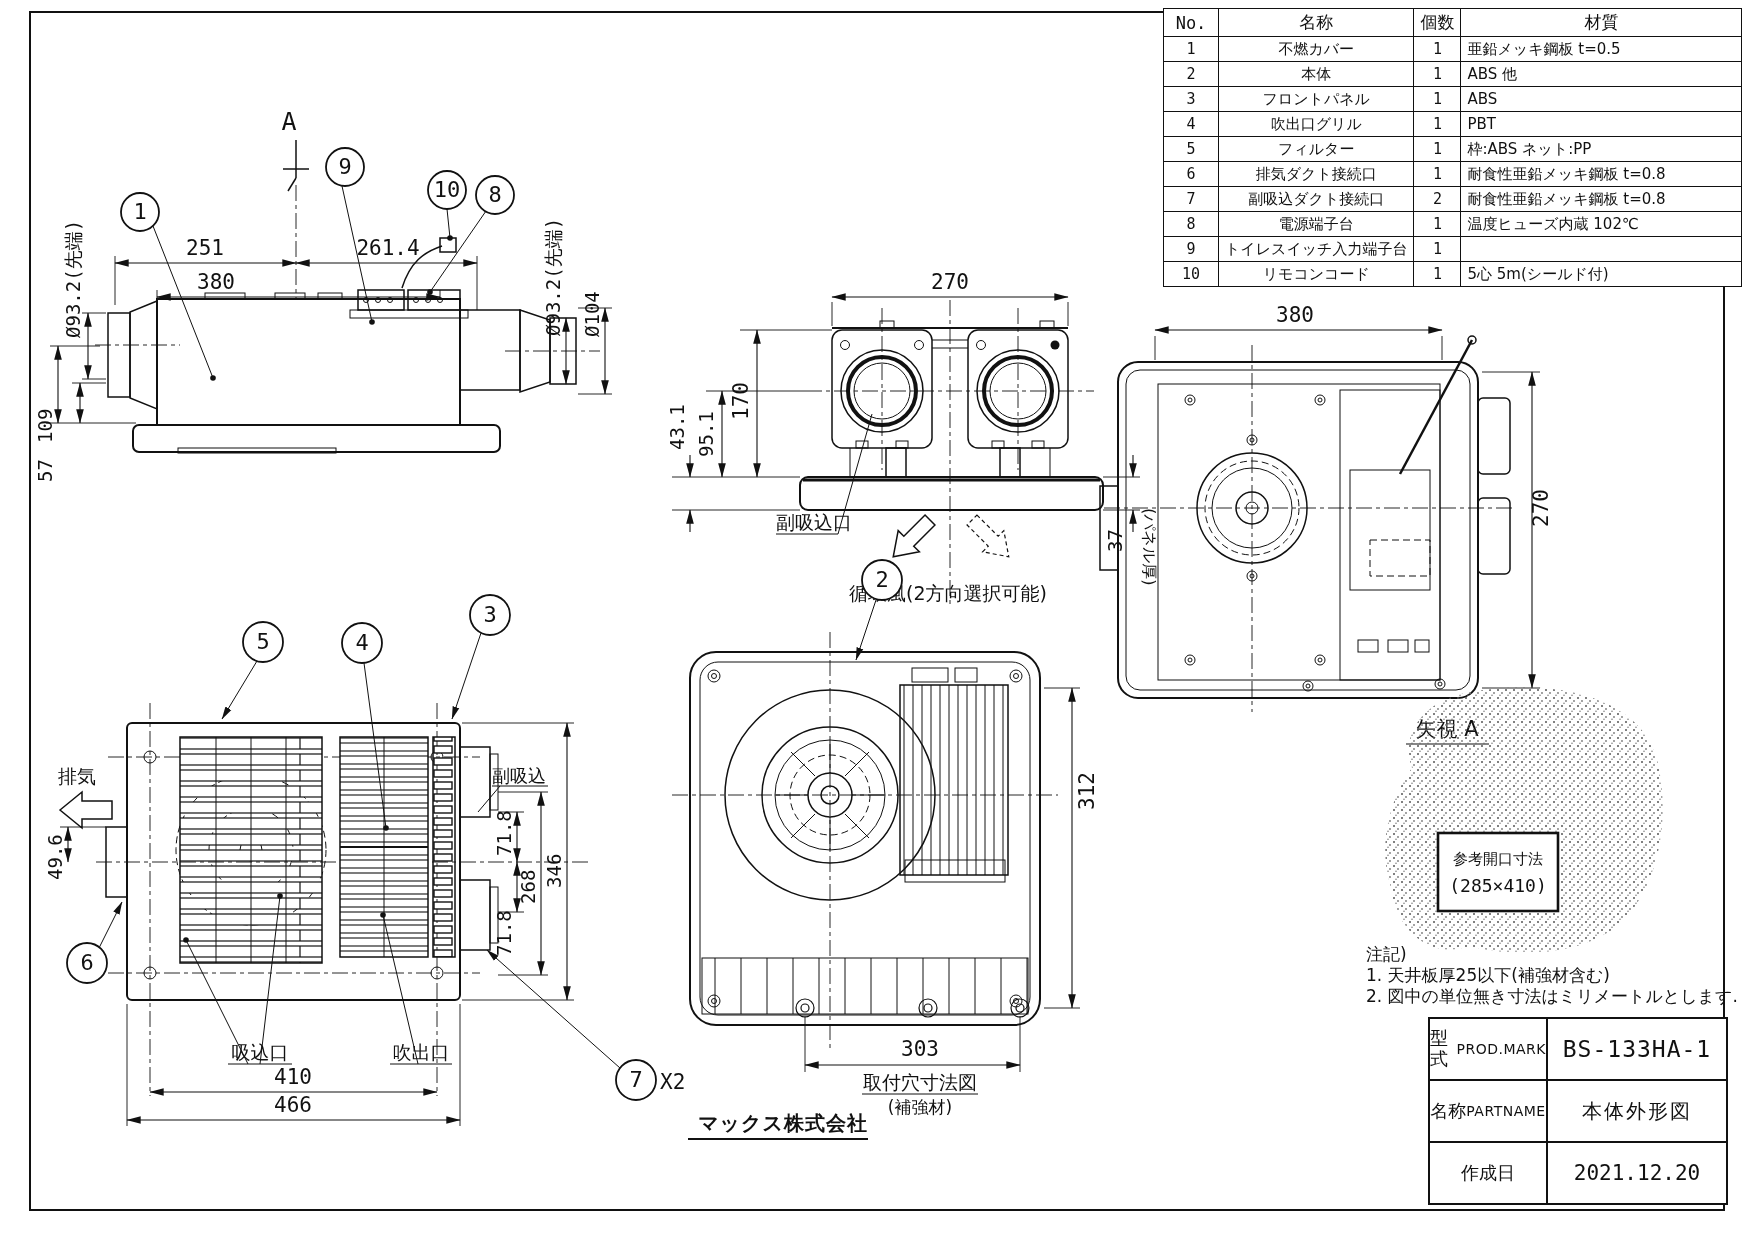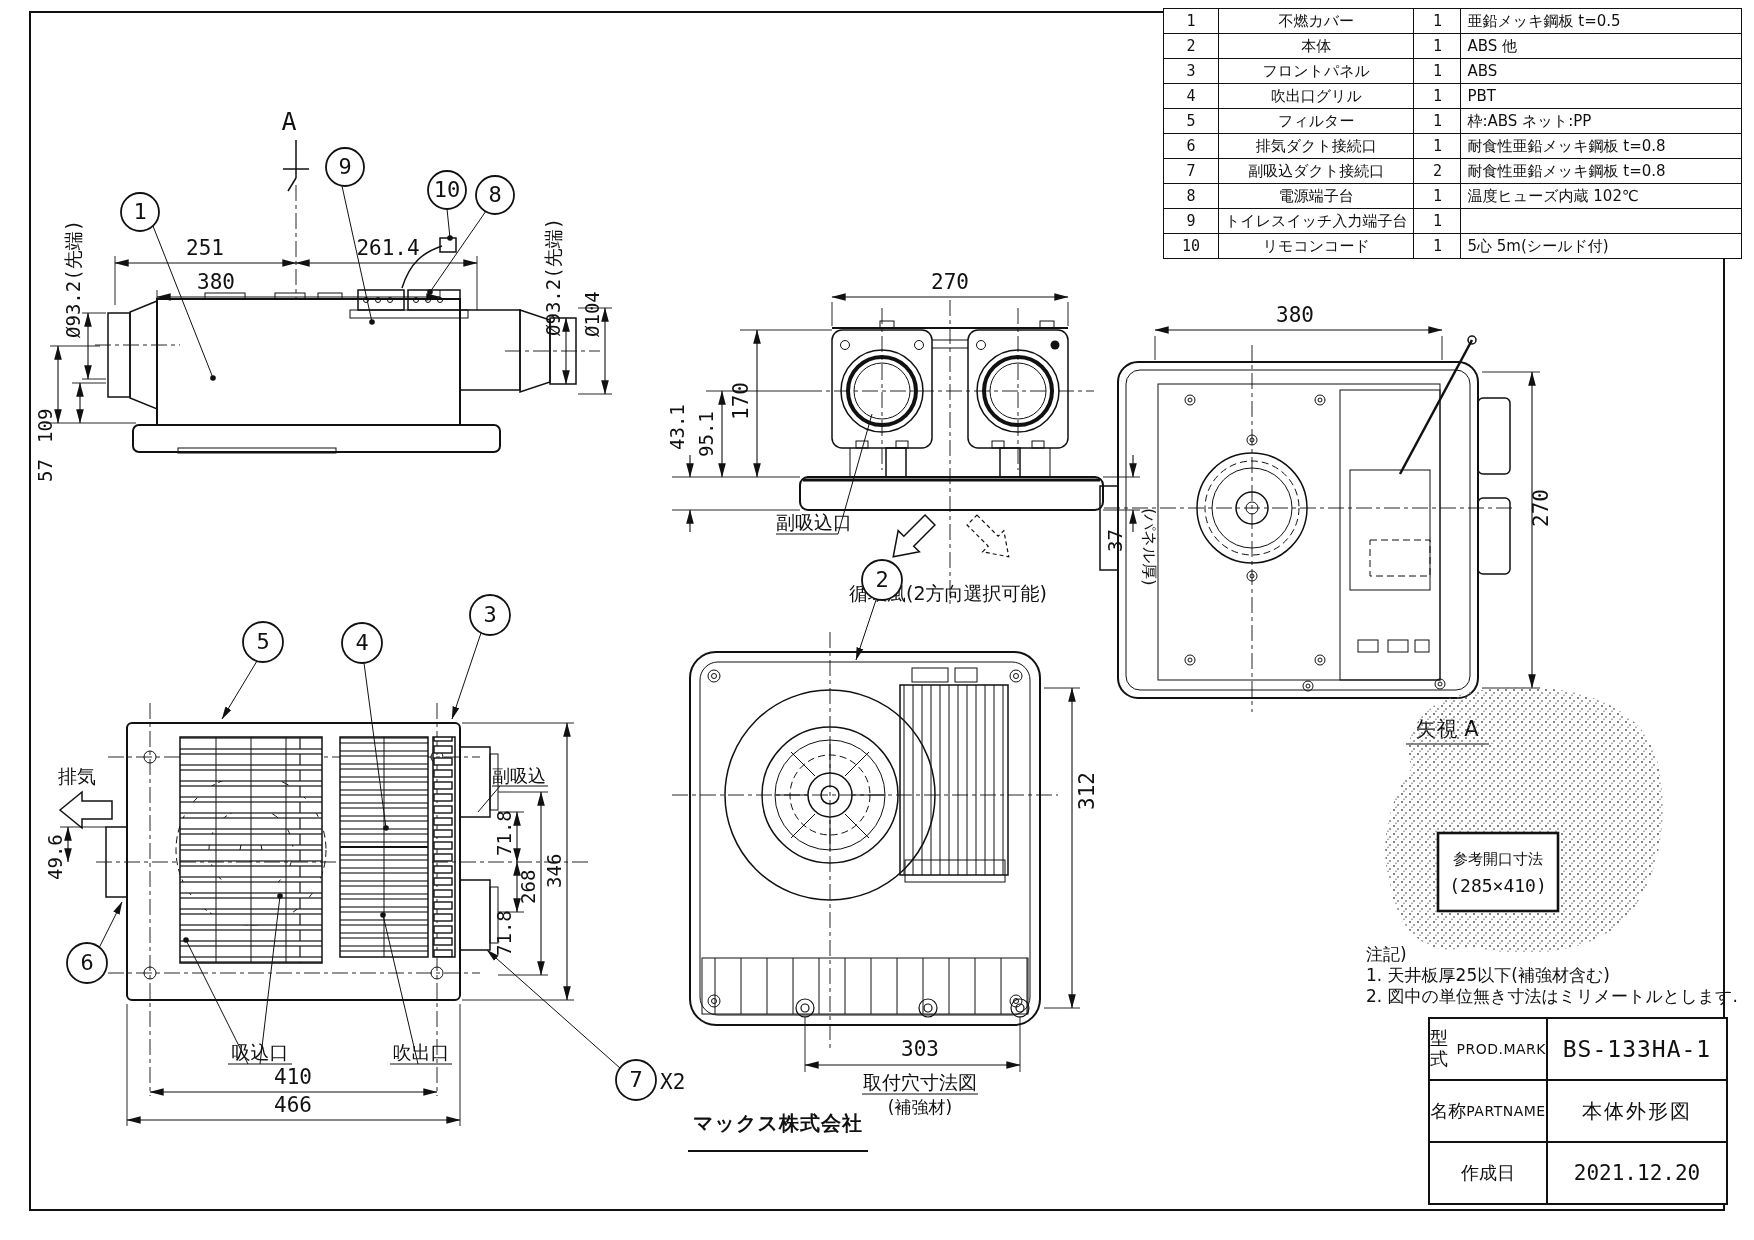--- a/index.html
+++ b/index.html
@@ -40,23 +40,23 @@
   .tb-l{width:116px;border-right:2.2px solid #111;display:flex;
         justify-content:center;align-items:center;line-height:1.15;}
   .tb-jp{font-size:18px;}
   .tb-en{font-size:14px;letter-spacing:0.5px;}
   .tb-v{flex:1;display:flex;align-items:center;justify-content:center;border-radius:12px;}
   .tb-model{font-size:23px;letter-spacing:1px;font-family:"DejaVu Sans Mono",monospace;}
   .tb-name{font-size:20px;letter-spacing:2px;}
   .tb-date{font-size:21px;font-family:"DejaVu Sans Mono",monospace;}
 
   .notes{position:absolute;left:1366px;top:944px;font-size:17px;line-height:21px;white-space:nowrap;}
-  .company{position:absolute;left:688px;top:1110px;width:180px;text-align:center;
+  .company{position:absolute;left:688px;top:1110px;width:180px;text-align:right;
            font-weight:bold;font-size:20px;letter-spacing:1px;border-bottom:2.5px solid #111;
-           padding-bottom:13px;}
+           padding-bottom:1px;}
 </style>
 </head>
 <body>
 
 <div class="sheet">
 
 <svg width="1754" height="1240" viewBox="0 0 1754 1240">
   <defs>
     <marker id="ae" viewBox="0 0 12 8" markerWidth="13" markerHeight="9" refX="11.5" refY="4" orient="auto">
       <path d="M0,0.8 L12,4 L0,7.2 Z" fill="#111"></path>
@@ -501,20 +501,26 @@
 
   
   <table class="parts-table">
     <colgroup>
         <col style="width:42px">
         <col style="width:178px">
         <col style="width:34px">
         <col style="width:268px">
       </colgroup>
     <tbody>
+        <tr>
+      <th class="pt-no">No.</th>
+      <th class="pt-name">名称</th>
+      <th class="pt-qty">個数</th>
+      <th class="pt-mat">材質</th>
+    </tr>
     <tr>
       <td class="pt-no">1</td>
       <td class="pt-name">不燃カバー</td>
       <td class="pt-qty">1</td>
       <td class="pt-mat">亜鉛メッキ鋼板 t=0.5</td>
     </tr>
     <tr>
       <td class="pt-no">2</td>
       <td class="pt-name">本体</td>
       <td class="pt-qty">1</td>

